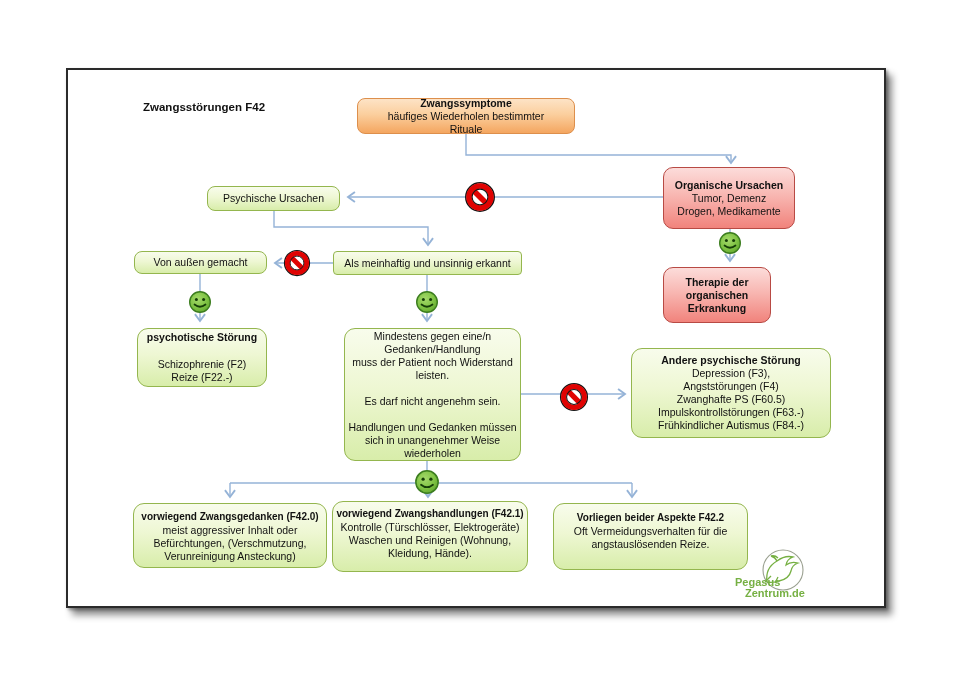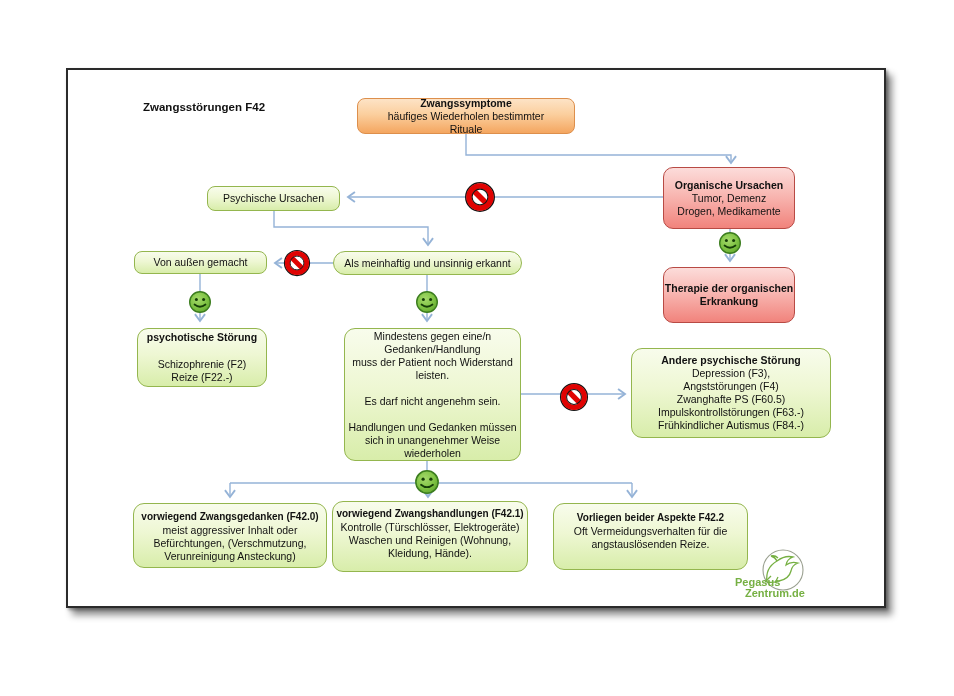--- a/index.html
+++ b/index.html
@@ -83,34 +83,34 @@
     <div class="ln">häufiges Wiederholen bestimmter</div>
     <div class="ln">Rituale</div>
   </div>
 
   <div class="box pink" style="left:663px;top:167px;width:132px;height:62px;">
     <div class="ln bold">Organische Ursachen</div>
     <div class="ln">Tumor, Demenz</div>
     <div class="ln">Drogen, Medikamente</div>
   </div>
 
-  <div class="box pink" style="left:663px;top:267px;width:132px;height:56px;text-align:center;">
+  <div class="box pink" style="left:663px;top:267px;width:108px;height:56px;text-align:center;">
     <div class="ln bold">Therapie der organischen</div>
     <div class="ln bold">Erkrankung</div>
   </div>
 
   <div class="box green" style="left:207px;top:186px;width:133px;height:25px;border-radius:8px;">
     <div class="ln">Psychische Ursachen</div>
   </div>
 
   <div class="box green" style="left:134px;top:251px;width:133px;height:23px;border-radius:8px;">
     <div class="ln">Von außen gemacht</div>
   </div>
 
-  <div class="box green" style="left:333px;top:251px;width:189px;height:24px;border-radius:12px;">
+  <div class="box green" style="left:333px;top:251px;width:189px;height:24px;border-radius:4px;">
     <div class="ln">Als meinhaftig und unsinnig erkannt</div>
   </div>
 
   <div class="box green" style="left:137px;top:328px;width:130px;height:59px;">
     <div class="ln bold" style="margin-bottom:14px;">psychotische Störung</div>
     <div class="ln">Schizophrenie (F2)</div>
     <div class="ln">Reize (F22.-)</div>
   </div>
 
   <div class="box green" style="left:344px;top:328px;width:177px;height:133px;">

